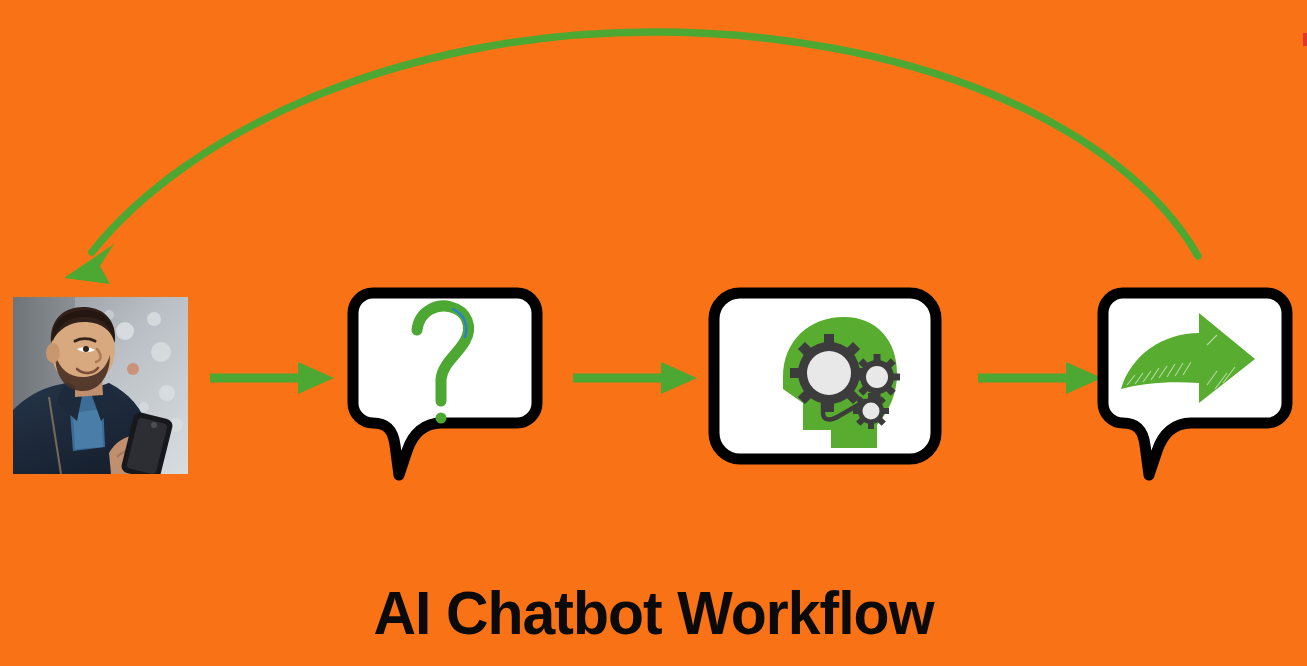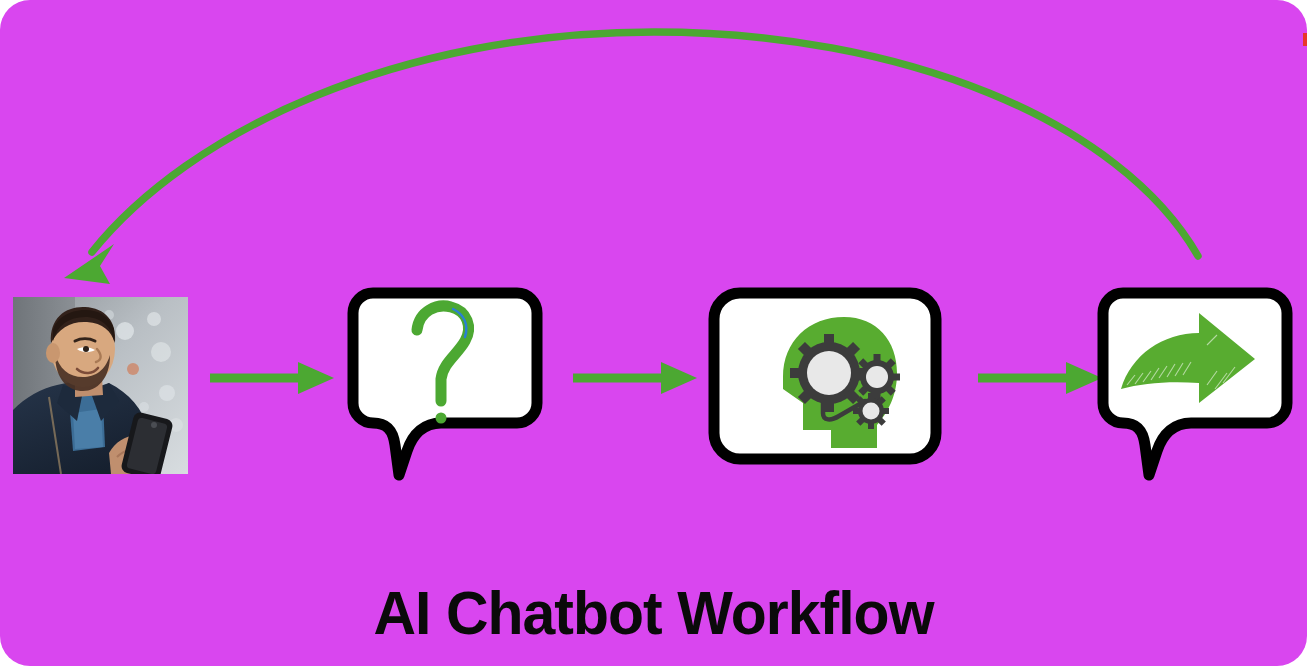--- a/index.html
+++ b/index.html
@@ -7,23 +7,22 @@
     padding: 0;
     background: #ffffff;
   }
   body {
     font-family: "Liberation Sans", sans-serif;
   }
   #canvas {
     position: relative;
     width: 1307px;
     height: 666px;
-    background: #d946ef;
+    background: #f97316;
     overflow: hidden;
-    border-radius: 30px;
   }
 
   
   #feedback-arc {
     position: absolute;
     left: 0;
     top: 0;
     width: 1307px;
     height: 666px;
     pointer-events: none;

